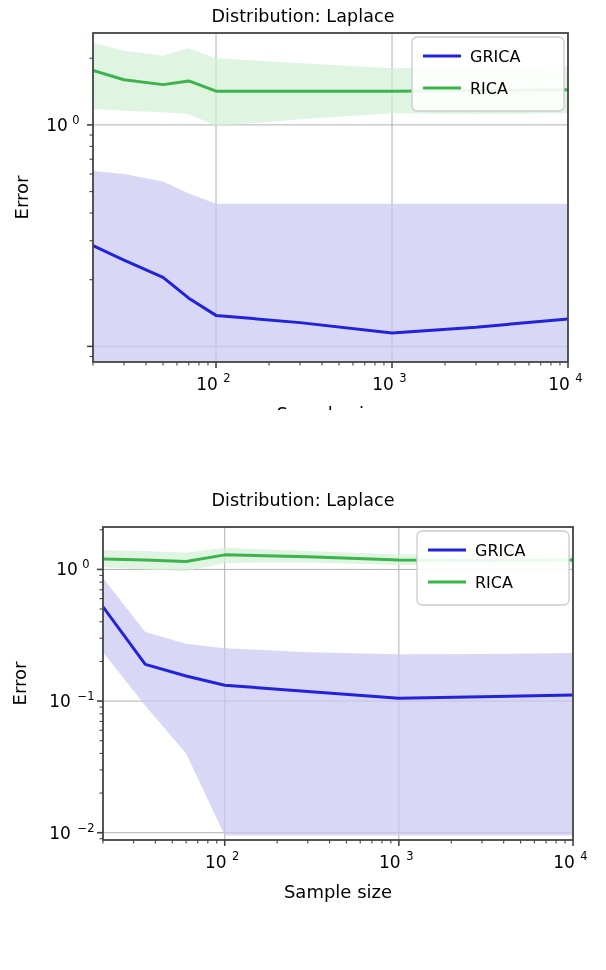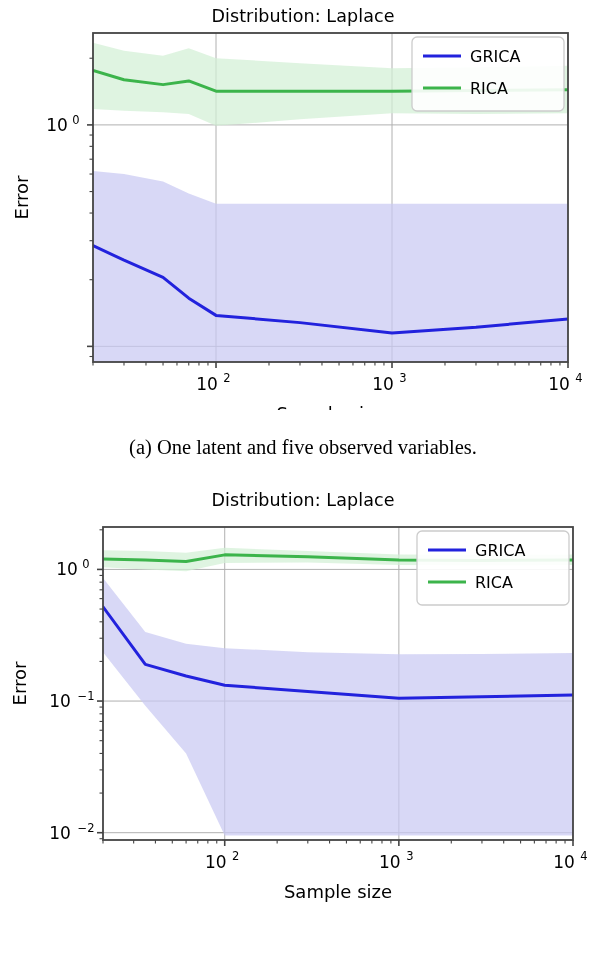--- a/index.html
+++ b/index.html
@@ -156,21 +156,20 @@
         <text x="76" y="123.90254455640792" text-anchor="middle" class="tick-sup">0</text>
         <text x="330.5" y="420" text-anchor="middle" class="axis-label">Sample size</text>
         <text x="28" y="197.5" text-anchor="middle" class="axis-label" transform="rotate(-90 28 197.5)">Error</text>
         <rect x="412" y="37" width="152" height="74" rx="5" ry="5" fill="#ffffff" fill-opacity="0.9" stroke="#cccccc" stroke-width="1.3"></rect>
         <line x1="423" y1="56" x2="461" y2="56" stroke="#2222DD" stroke-width="3.2"></line>
         <text x="470" y="62" class="legend-label">GRICA</text>
         <line x1="423" y1="88" x2="461" y2="88" stroke="#3CB44B" stroke-width="3.2"></line>
         <text x="470" y="94" class="legend-label">RICA</text>
       </svg>
 
-    <div class="caption" style="top:436px;">(a) One latent and five observed variables.</div>
   </div>
 
   <div class="panel" id="panel-b">
 
     <div class="panel-title" style="top:5px;">Distribution: Laplace</div>
 
     <svg class="plot-svg" id="svg-b" width="606" height="420">
         <defs>
           <clipPath id="svg-b-clip">
             <rect x="103" y="42" width="470" height="313"></rect>

